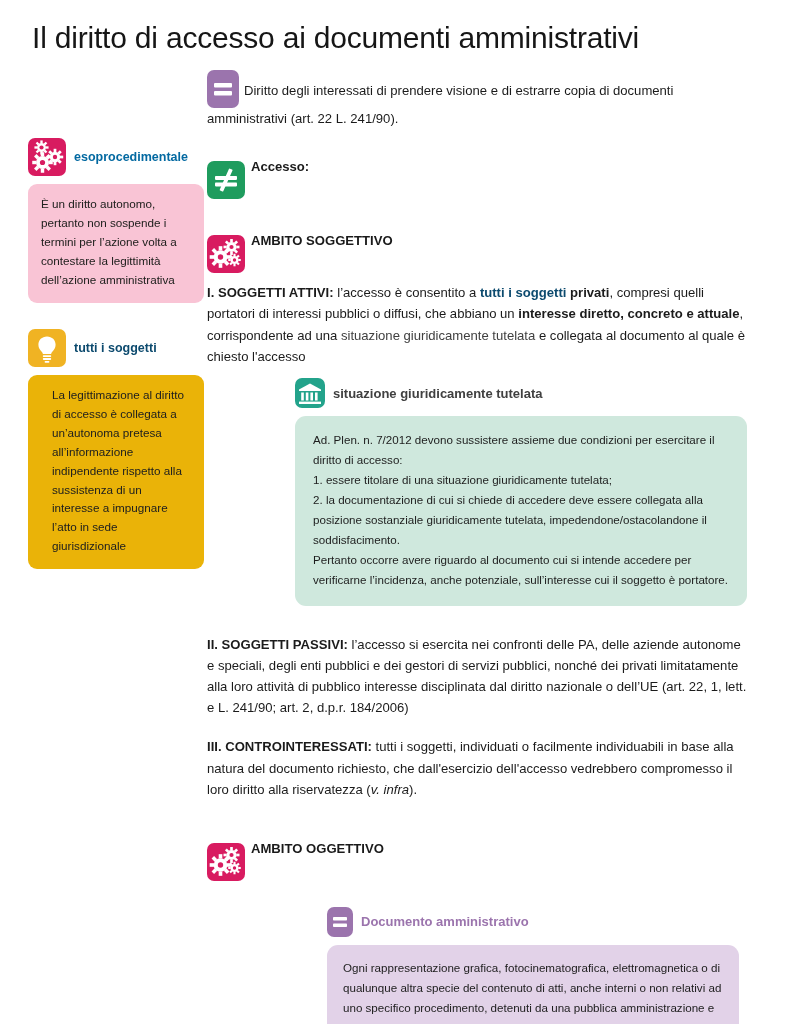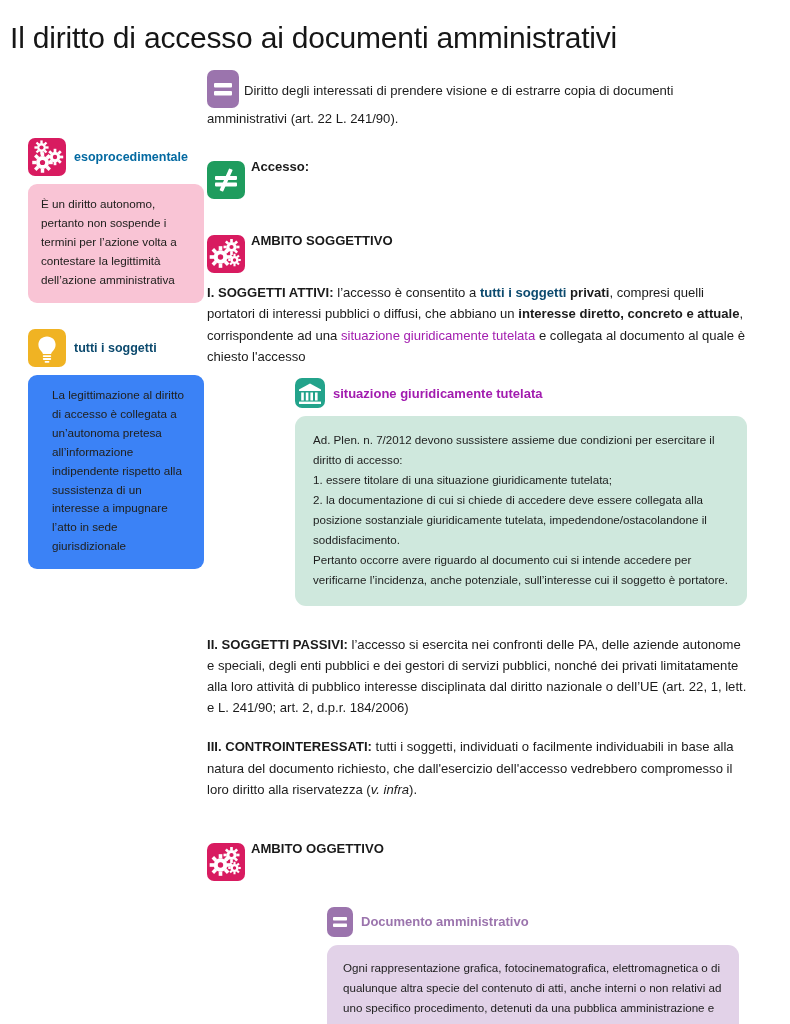--- a/index.html
+++ b/index.html
@@ -12,21 +12,21 @@
     height: 1024px;
     position: relative;
     font-family: "Liberation Sans", sans-serif;
     color: #1a1a1a;
     overflow: hidden;
   }
 
   
   .page-title {
     position: absolute;
-    left: 10px;
+    left: 32px;
     top: 20px;
     width: 740px;
     font-size: 30px;
     font-weight: 400;
     letter-spacing: -0.2px;
     color: #161616;
     line-height: 1.2;
   }
 
   
@@ -58,21 +58,21 @@
     line-height: 1.15;
   }
   .side-box {
     border-radius: 9px;
     padding: 11px 13px 13px 13px;
     font-size: 11.7px;
     line-height: 1.62;
     color: #20201e;
   }
   .box-pink  { background: #f9c4d5; }
-  .box-yellow{ background: #3b82f6; padding-left: 24px; }
+  .box-yellow{ background: #eab308; padding-left: 24px; }
 
   .sidebar-group-2 { margin-top: 26px; }
 
   
   .main {
     position: absolute;
     left: 207px;
     top: 70px;
     width: 540px;
   }
@@ -97,21 +97,21 @@
     top: -2px;
   }
 
   .sec-gap-lg { height: 28px; }
   .sec-gap-md { height: 18px; }
   .sec-gap-sm { height: 11px; }
 
   b, strong { font-weight: bold; }
   .c-pink { color: #0369a1; font-weight: bold; }
   .c-gold { color: #0c4a6e; font-weight: bold; }
-  .c-teal { color: #a21caf; }
+  .c-teal { color: #404040; }
   .c-purple { color: #9b74ad; }
   .ital { font-style: italic; }
 
   
   .callout {
     margin-left: 88px;
     width: 452px;
   }
   .callout-head {
     display: flex;

